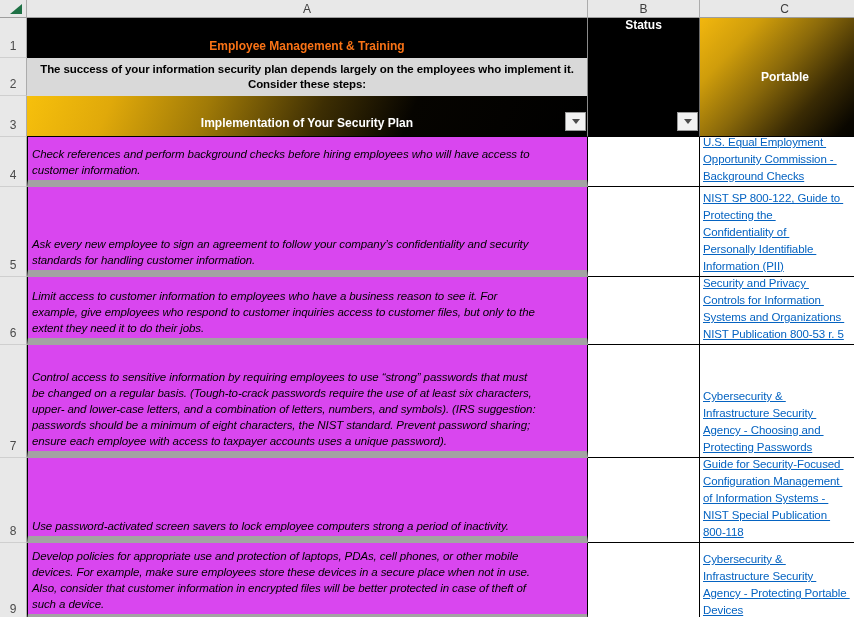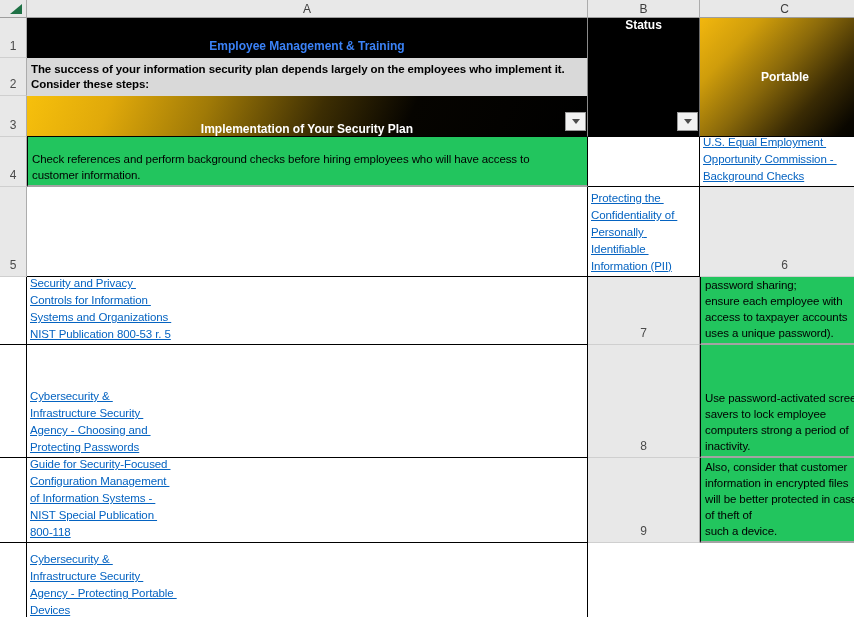--- a/index.html
+++ b/index.html
@@ -27,36 +27,37 @@
   }
   .rowhead {
     background:#E8E8E8; border-right:1px solid #ACACAC; border-bottom:1px solid #CFCFCF;
     color:#4A4A4A; font-size:12px; display:flex; align-items:flex-end; justify-content:center;
     padding-bottom:4px;
   }
 
   
   .a1 {
     background:#000; border-right:1px solid #8A8A8A;
-    color:#3b82f6; font-weight:bold; font-size:12px;
+    color:#f97316; font-weight:bold; font-size:12px;
     display:flex; flex-direction:column; justify-content:flex-end; align-items:center;
     padding-bottom:5px;
   }
   .a2 {
     background:#D9D9D9; border-right:1px solid #8A8A8A;
     color:#000; font-weight:bold; font-size:11.5px; line-height:15.5px; letter-spacing:-0.1px;
     display:flex; flex-direction:column; justify-content:center;
-    padding:2px 4px; white-space:pre-line;
+    padding:2px 4px; white-space:pre-line;text-align:center;
   }
   .a3 {
     position:relative;
     background:linear-gradient(113deg,#f7c00c 0%,#e0a90a 15%,#a07a07 32%,#3d2e03 52%,#060400 68%,#000 100%);
     border-right:1px solid #8A8A8A; border-bottom:1px solid #000;
     color:#fff; font-weight:bold; font-size:12px;
     display:flex; flex-direction:column; justify-content:flex-end; align-items:center;
+    padding-bottom:6px;
     text-align:center;
   }
   .bmerge {
     grid-column:3; grid-row:2 / span 3;
     position:relative; background:#000; border-right:1px solid #6B6B6B; border-bottom:1px solid #000;
     color:#fff; font-weight:bold; font-size:12px;
     display:flex; align-items:flex-start; justify-content:center;
   }
   .cmerge {
     grid-column:4; grid-row:2 / span 3;
@@ -72,24 +73,24 @@
     background:#F2F2F2; border:1px solid #999;
     display:flex; align-items:center; justify-content:center; cursor:pointer;
   }
   .filter-btn .tri-down {
     width:0; height:0;
     border-left:4px solid transparent; border-right:4px solid transparent; border-top:5px solid #4D4D4D;
   }
 
   
   .task {
-    background:#22c55e; border-left:1px solid #000; border-right:1px solid #000; border-bottom:2px solid #a3a3a3;
+    background:#d946ef; border-left:1px solid #000; border-right:1px solid #000; border-bottom:7px solid #a3a3a3;
     color:#000; font-size:11.5px; line-height:16px; letter-spacing:-0.1px;
     display:flex; flex-direction:column; justify-content:flex-end;
-    padding:0 3px 2px 4px; white-space:pre-line;
+    padding:0 3px 2px 4px; white-space:pre-line;font-style:italic;
   }
   .status-cell {
     background:#fff; border-right:1px solid #000; border-bottom:1px solid #000;
   }
   .guid {
     background:#fff; border-right:1px solid #000; border-bottom:1px solid #000;
     display:flex; flex-direction:column; justify-content:flex-end;
     padding:0 2px 1px 3px;
   }
   .guid a {
@@ -138,30 +139,35 @@
     <div class="task">Check references and perform background checks before hiring employees who will have access to
 customer information.</div>
     <div class="status-cell"></div>
     <div class="guid">
       <a>U.S. Equal Employment 
 Opportunity Commission - 
 Background Checks</a>
     </div>
 
     <div class="rowhead">5</div>
+    <div class="task">Ask every new employee to sign an agreement to follow your company’s confidentiality and security
+standards for handling customer information.</div>
     <div class="status-cell"></div>
     <div class="guid">
       <a>NIST SP 800-122, Guide to 
 Protecting the 
 Confidentiality of 
 Personally Identifiable 
 Information (PII)</a>
     </div>
 
     <div class="rowhead">6</div>
+    <div class="task">Limit access to customer information to employees who have a business reason to see it. For
+example, give employees who respond to customer inquiries access to customer files, but only to the
+extent they need it to do their jobs.</div>
     <div class="status-cell"></div>
     <div class="guid">
       <a>Security and Privacy 
 Controls for Information 
 Systems and Organizations 
 NIST Publication 800-53 r. 5</a>
     </div>
 
     <div class="rowhead">7</div>
     <div class="task">Control access to sensitive information by requiring employees to use “strong” passwords that must

